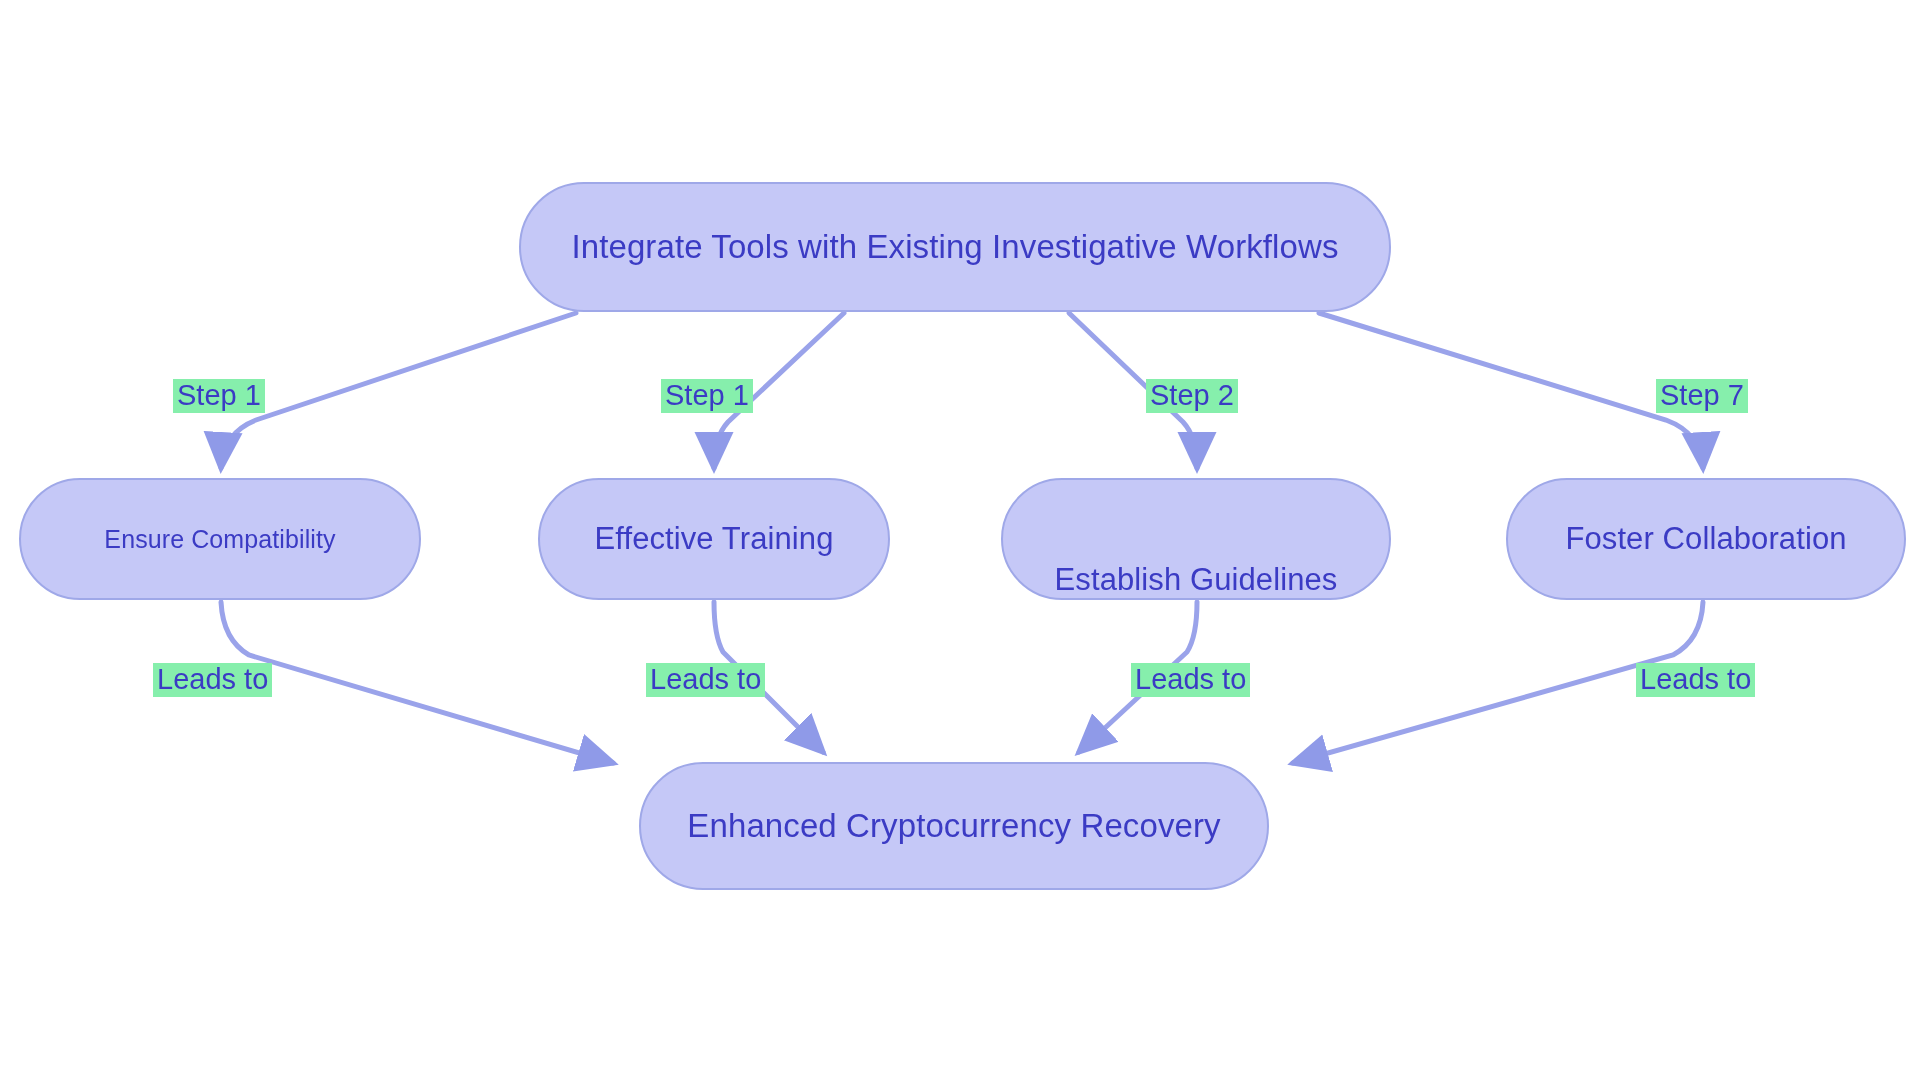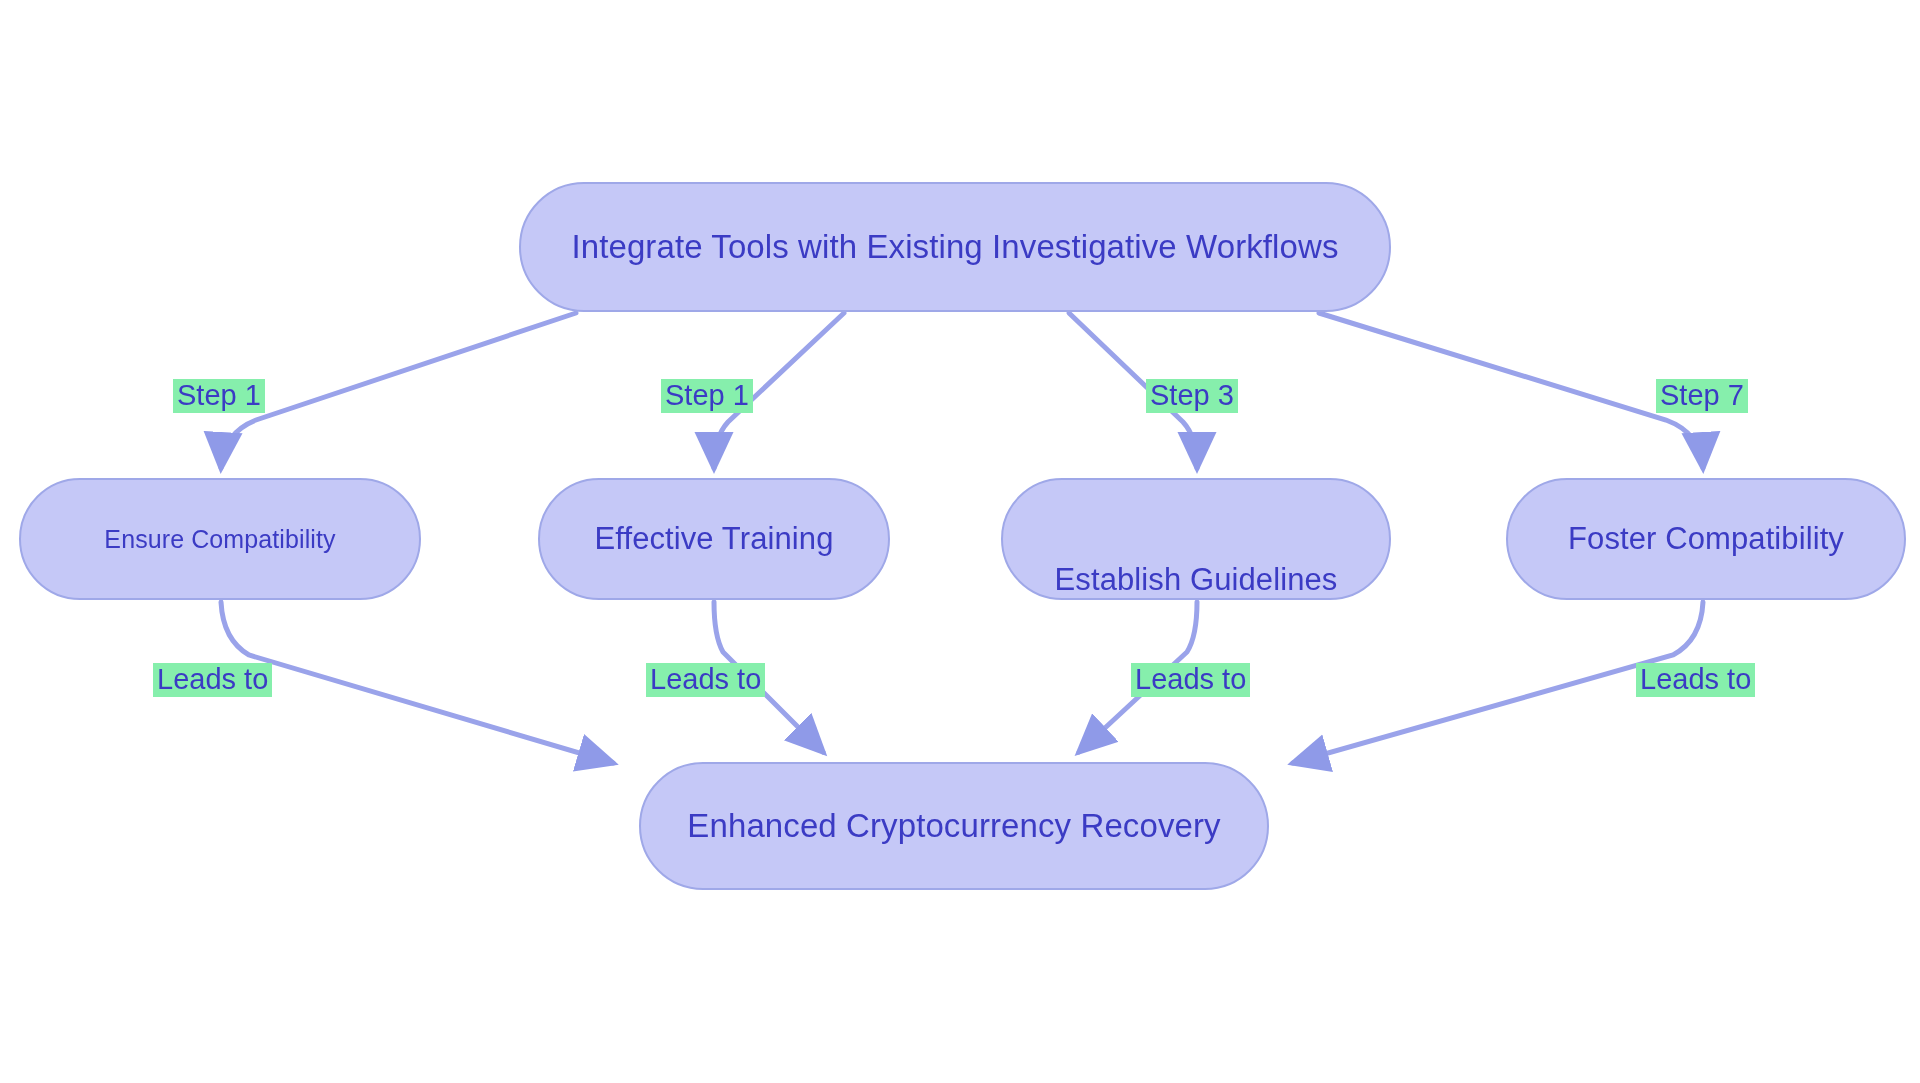--- a/index.html
+++ b/index.html
@@ -134,30 +134,30 @@
 
   <div class="node" id="node-training">
     <span class="node-label">Effective Training</span>
   </div>
 
   <div class="node" id="node-guidelines">
     <span class="node-label">Establish Guidelines</span>
   </div>
 
   <div class="node" id="node-collab">
-    <span class="node-label">Foster Compatibility</span>
+    <span class="node-label">Foster Collaboration</span>
   </div>
 
   <div class="node" id="node-outcome">
     <span class="node-label">Enhanced Cryptocurrency Recovery</span>
   </div>
 
   <div class="edge-label" style="left:172px; top:379px;">Step 1</div>
   <div class="edge-label" style="left:660px; top:379px;">Step 1</div>
-  <div class="edge-label" style="left:1145px; top:379px;">Step 3</div>
+  <div class="edge-label" style="left:1145px; top:379px;">Step 2</div>
   <div class="edge-label" style="left:1655px; top:379px;">Step 7</div>
 
   <div class="edge-label" style="left:152px; top:663px;">Leads to</div>
   <div class="edge-label" style="left:645px; top:663px;">Leads to</div>
   <div class="edge-label" style="left:1130px; top:663px;">Leads to</div>
   <div class="edge-label" style="left:1635px; top:663px;">Leads to</div>
 
 </div>
 
 </body></html>

